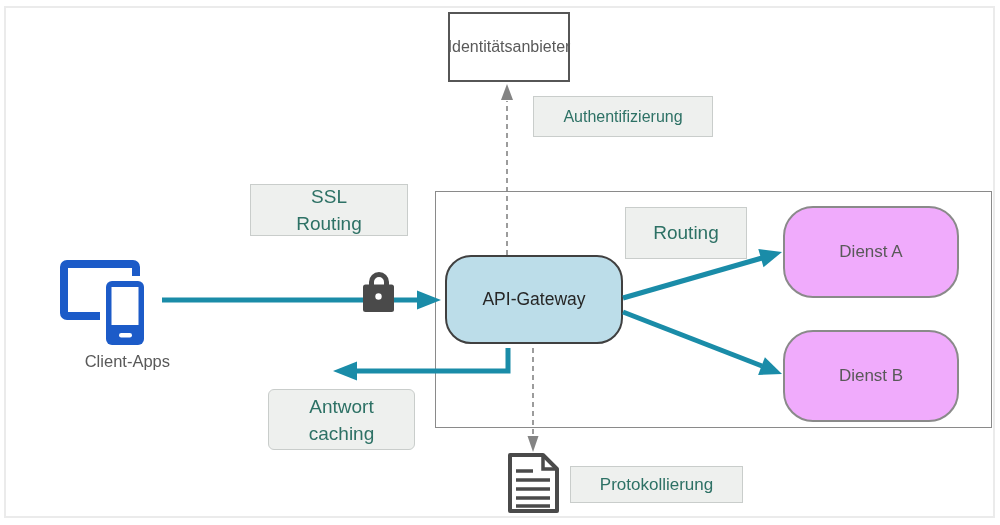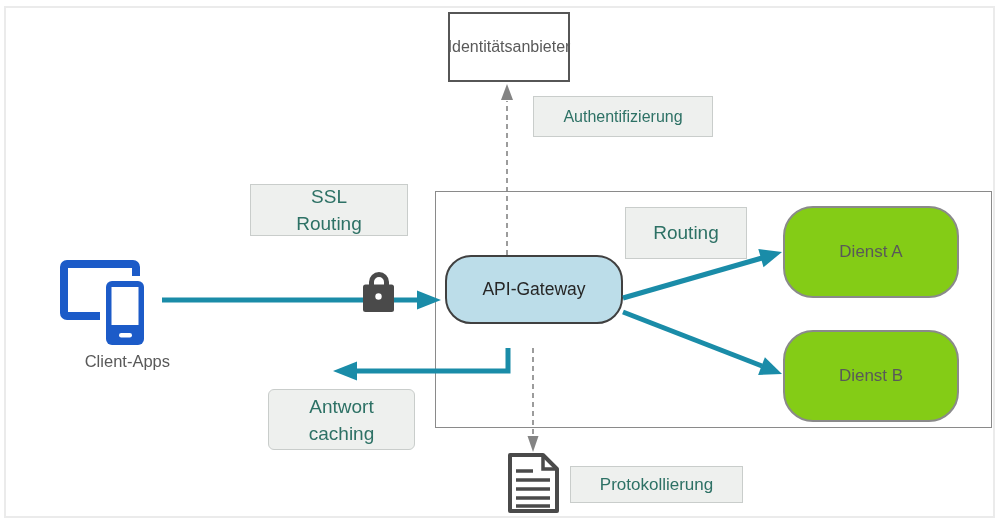--- a/index.html
+++ b/index.html
@@ -18,28 +18,28 @@
   .node{
     position:absolute;display:flex;align-items:center;justify-content:center;
     box-sizing:border-box;text-align:center;
   }
   .identity{
     left:448px;top:12px;width:122px;height:70px;
     border:2px solid #565656;background:#fff;
     color:var(--text-gray,#595959);font-size:16px;line-height:26px;
   }
   .gateway{
-    left:445px;top:255px;width:178px;height:69px;border-radius:26px;
+    left:445px;top:255px;width:178px;height:89px;border-radius:26px;
     border:2px solid var(--node-border-dark,#404040);
     background:var(--gateway-fill,#bcdde9);
     color:#262626;font-size:17.5px;
   }
   .service{
     width:176px;height:92px;border-radius:30px;border:2px solid var(--node-border-gray,#8a8a8a);
-    background:#84cc16;color:var(--text-gray,#595959);font-size:17px;
+    background:#f0abfc;color:var(--text-gray,#595959);font-size:17px;
   }
   .service-a{left:783px;top:206px;}
   .service-b{left:783px;top:322px;margin-top:8px;}
   .tag{
     position:absolute;display:flex;flex-direction:column;align-items:center;justify-content:center;
     box-sizing:border-box;text-align:center;
     background:var(--label-bg,#eef0ee);border:1px solid var(--label-border,#c9cdcb);
     color:var(--label-text-teal,#2d7165);
   }
   .tag-auth{left:533px;top:96px;width:180px;height:41px;font-size:16px;text-align:center;}

